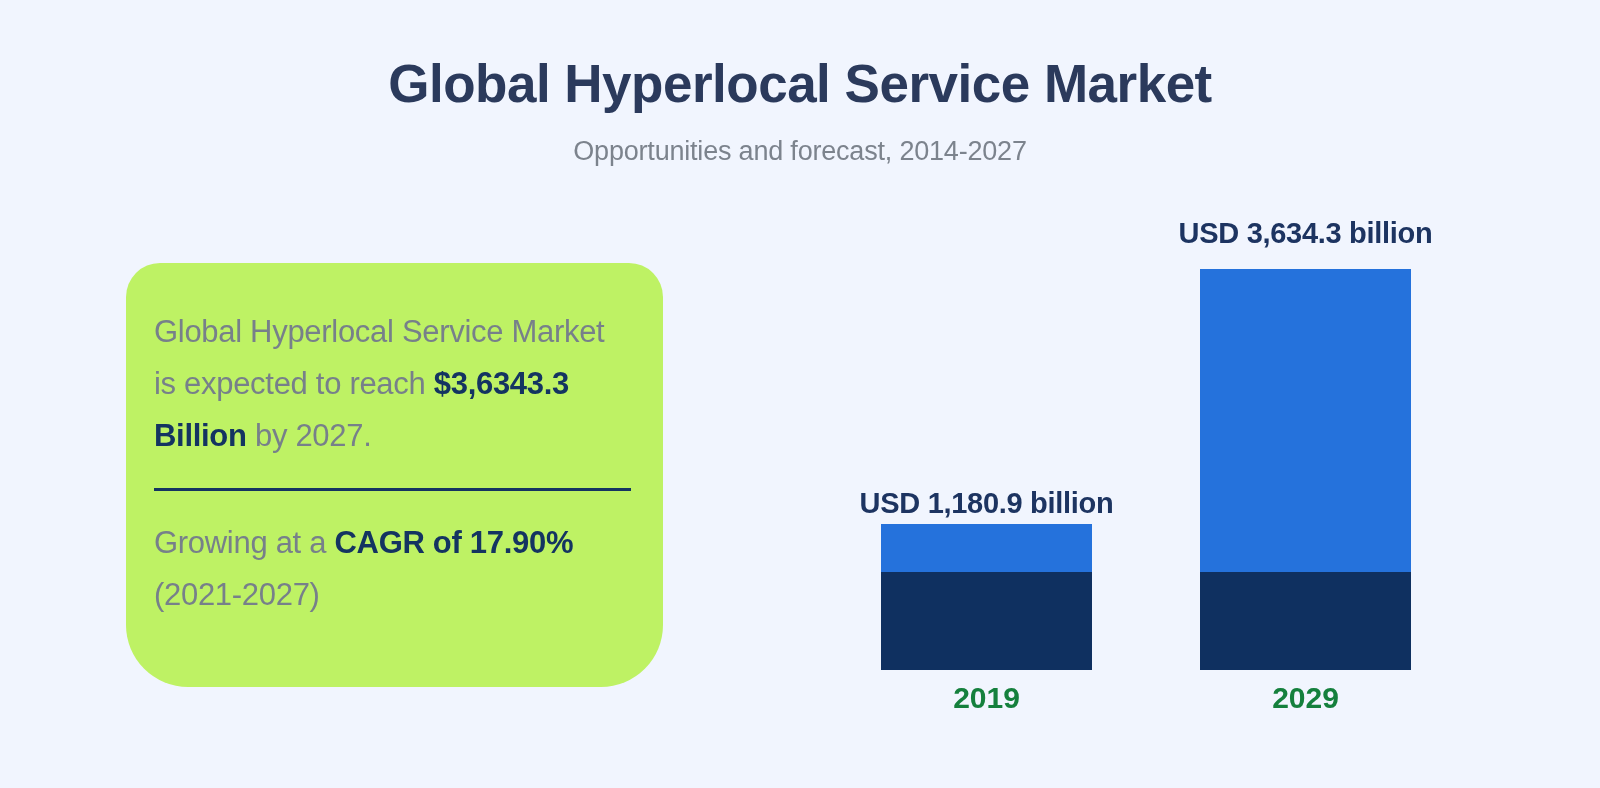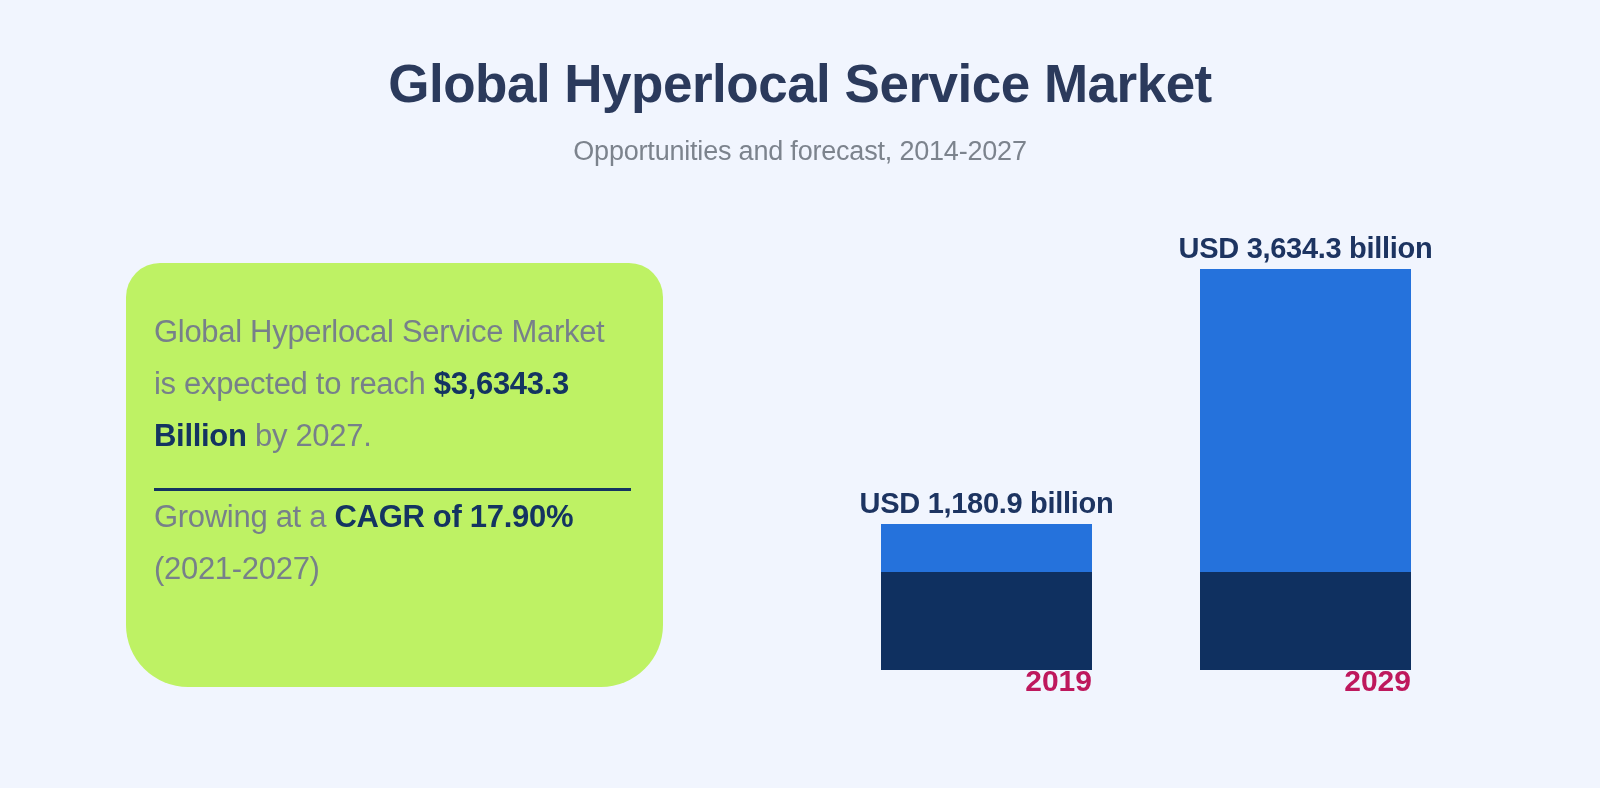--- a/index.html
+++ b/index.html
@@ -75,20 +75,21 @@
   }
   .card-divider {
     margin: 26px 0 0 0;
     width: 477px;
     height: 3px;
     background: #143461;
     border: 0;
   }
   .card-growth {
     margin: 0;
+    padding-top: 26px;
     font-size: 31px;
     line-height: 52px;
     color: #77808a;
     font-weight: 400;
     letter-spacing: -0.3px;
   }
 
   
   .chart-area {
     position: absolute;
@@ -135,28 +136,28 @@
 
   .bar-group.g0 .bar-stack { height: 98px; }
   .bar-group.g1 .bar-stack { height: 401px; }
   .bar-group.g0 .bar-seg.top    { height: 0px; }
   .bar-group.g0 .bar-seg.bottom { height: 98px; }
   .bar-group.g1 .bar-seg.top    { height: 303px; }
   .bar-group.g1 .bar-seg.bottom { height: 98px; }
 
   .bar-label {
     position: absolute;
-    bottom: 21px;
+    bottom: 4px;
     left: 0;
     width: 211px;
-    text-align: right;
+    text-align: center;
     font-size: 30px;
     line-height: 36px;
     font-weight: 700;
-    color: #be185d;
+    color: #15803d;
     letter-spacing: 0px;
   }
 </style>
 </head>
 <body>
 
 <div class="canvas">
 
   <div class="header">
     <h1 class="chart-title">Global Hyperlocal Service Market</h1>
@@ -180,21 +181,21 @@
     <div class="bar-group g0">
       <div class="bar-value" style="bottom: 200px;">USD 1,180.9 billion</div>
       <div class="bar-stack" style="height: 146px;">
         <div class="bar-seg top" style="height: 48px;"></div>
         <div class="bar-seg bottom" style="height: 98px;"></div>
       </div>
       <div class="bar-label">2019</div>
     </div>
 
     <div class="bar-group g1">
-      <div class="bar-value" style="bottom: 455px;">USD 3,634.3 billion</div>
+      <div class="bar-value" style="bottom: 470px;">USD 3,634.3 billion</div>
       <div class="bar-stack" style="height: 401px;">
         <div class="bar-seg top" style="height: 303px;"></div>
         <div class="bar-seg bottom" style="height: 98px;"></div>
       </div>
       <div class="bar-label">2029</div>
     </div>
 
   </div>
 </div>
 

